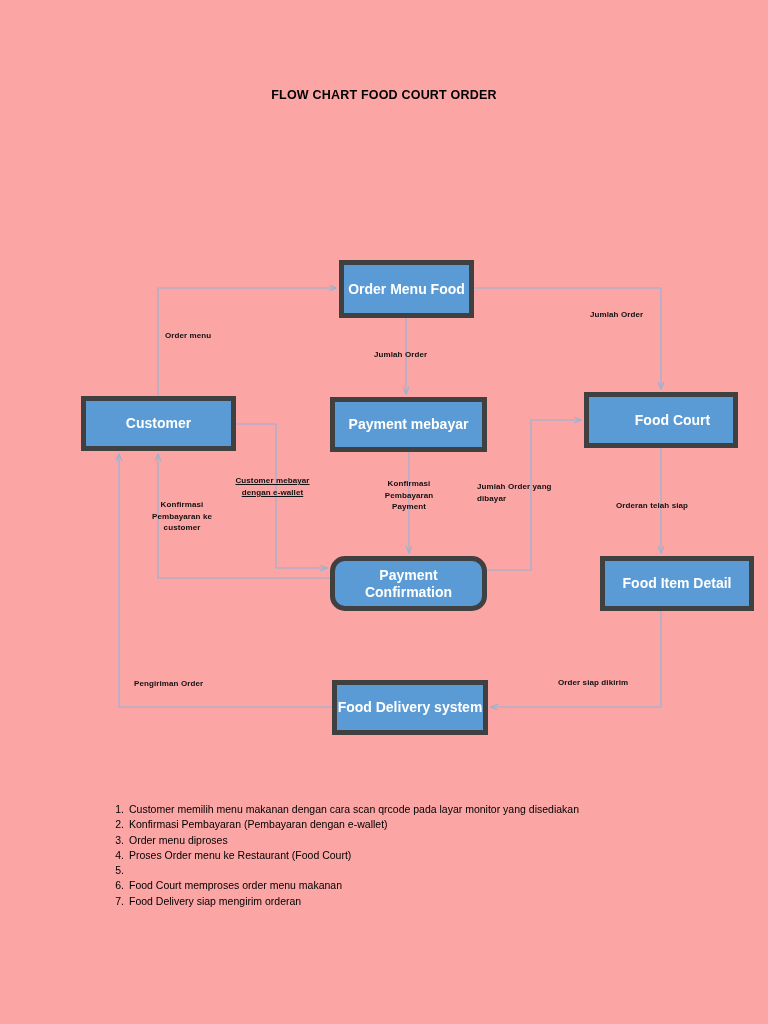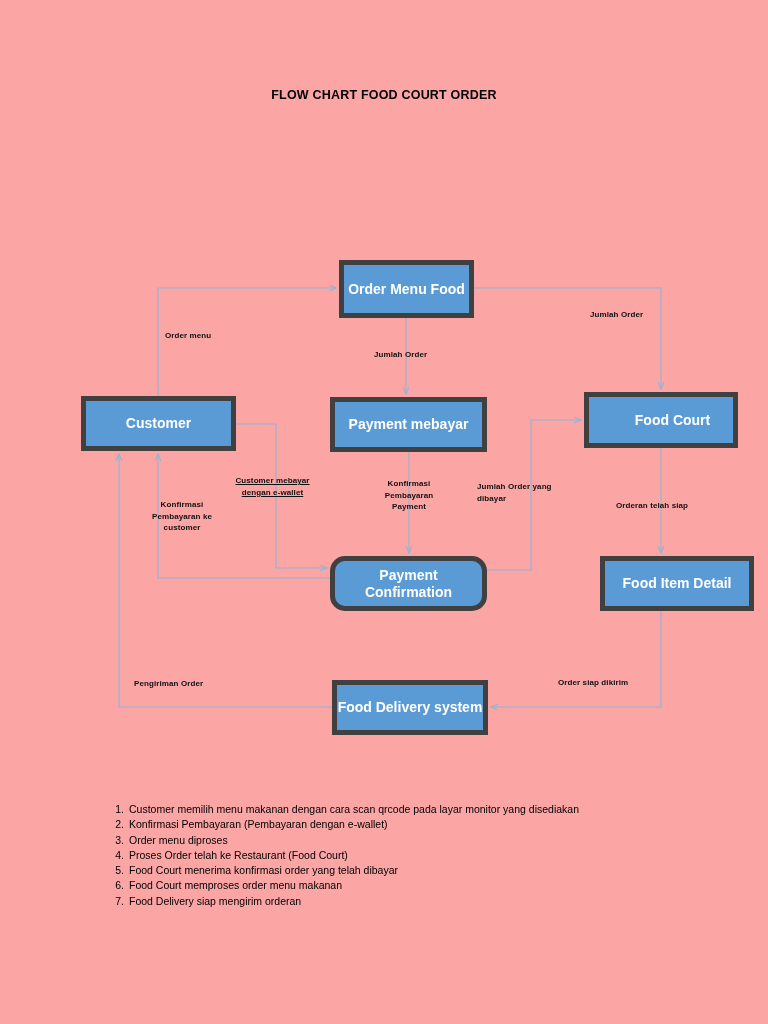--- a/index.html
+++ b/index.html
@@ -188,25 +188,24 @@
     <div class="notes-row">
       <span class="notes-num">2.</span>
       <span>Konfirmasi Pembayaran (Pembayaran dengan e-wallet)</span>
     </div>
     <div class="notes-row">
       <span class="notes-num">3.</span>
       <span>Order menu diproses</span>
     </div>
     <div class="notes-row">
       <span class="notes-num">4.</span>
-      <span>Proses Order telah ke Restaurant (Food Court)</span>
+      <span>Proses Order menu ke Restaurant (Food Court)</span>
     </div>
     <div class="notes-row">
       <span class="notes-num">5.</span>
-      <span>Food Court menerima konfirmasi order yang telah dibayar</span>
     </div>
     <div class="notes-row">
       <span class="notes-num">6.</span>
       <span>Food Court memproses order menu makanan</span>
     </div>
     <div class="notes-row">
       <span class="notes-num">7.</span>
       <span>Food Delivery siap mengirim orderan</span>
     </div>
   </div>

